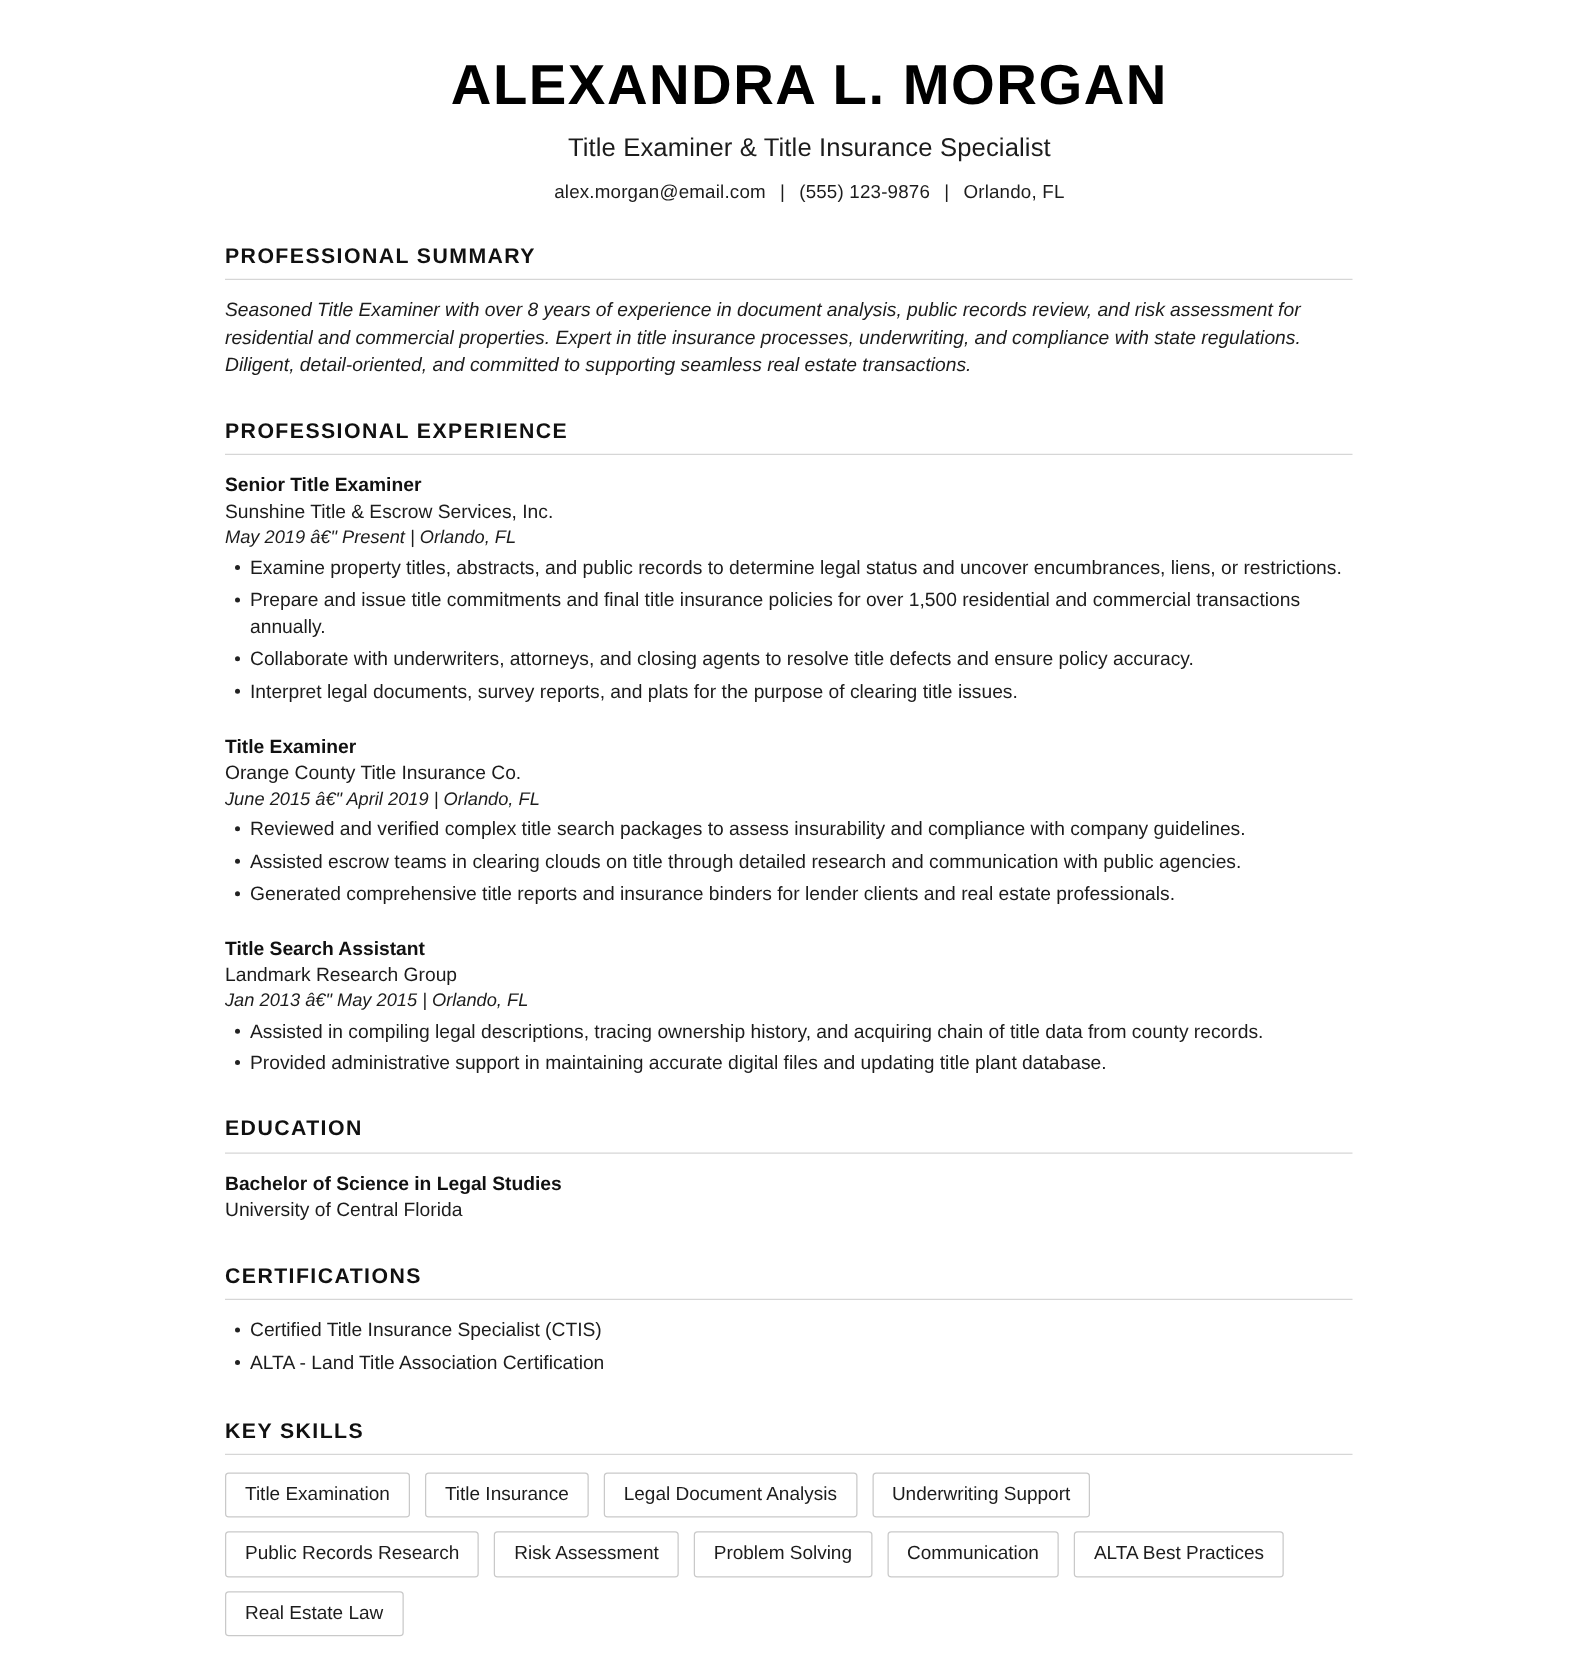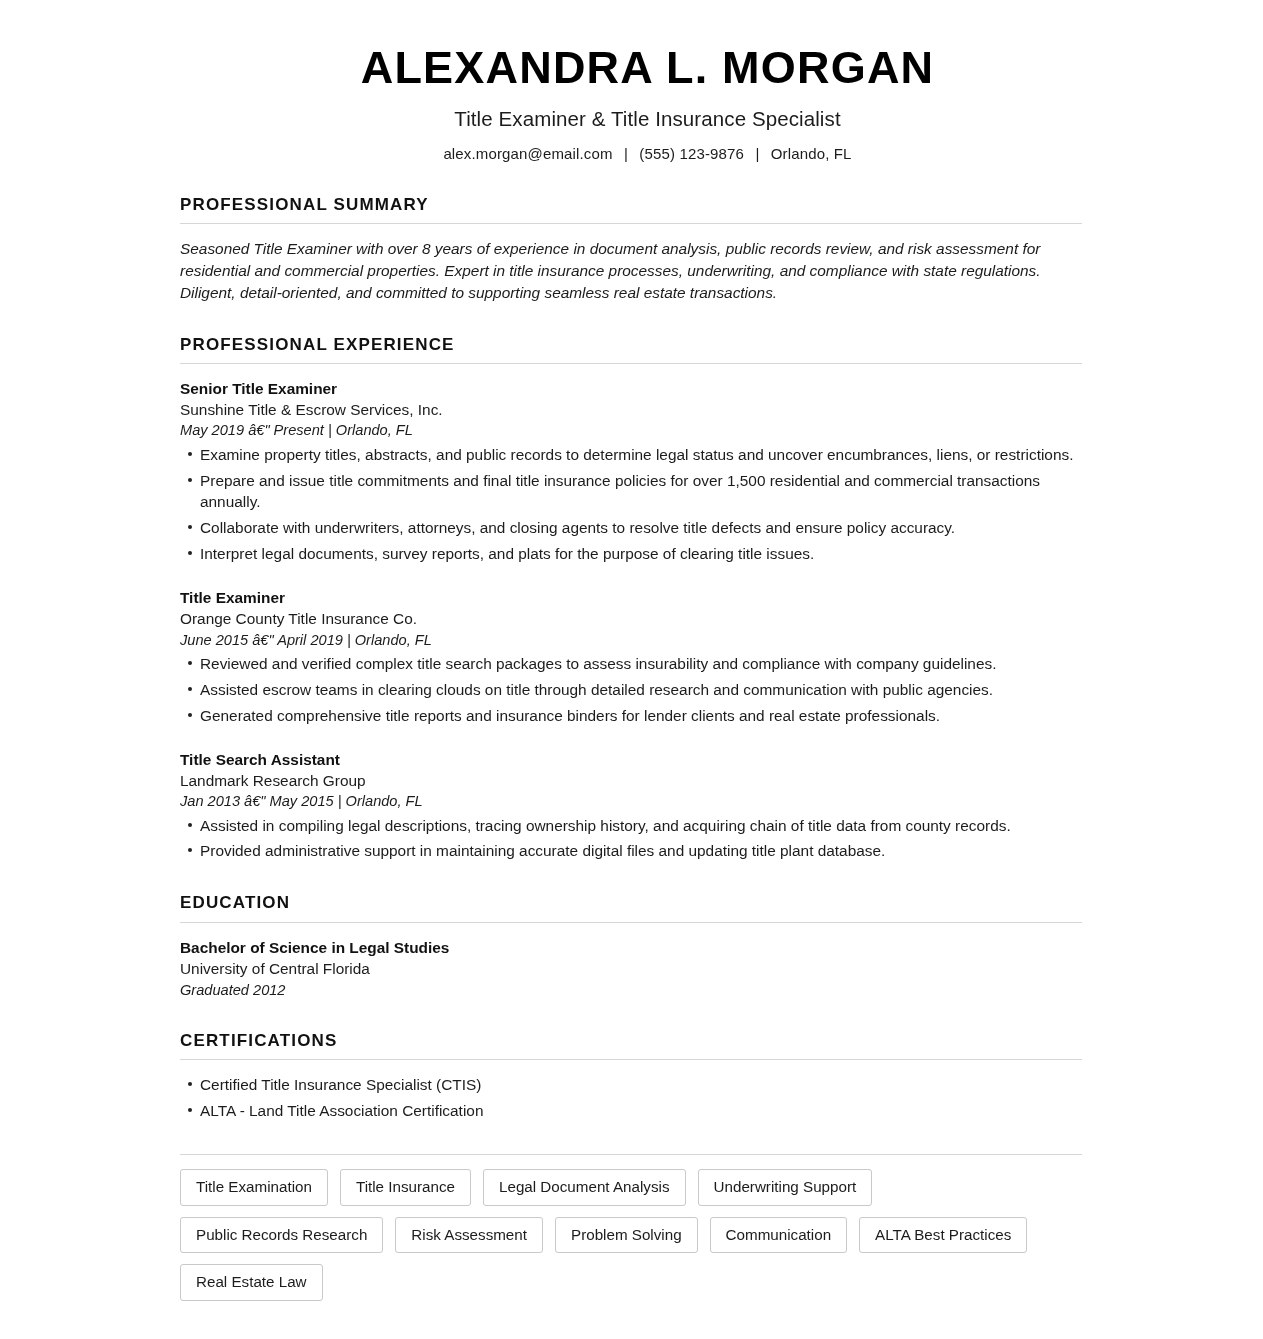--- a/index.html
+++ b/index.html
@@ -251,33 +251,33 @@
           <li>Provided administrative support in maintaining accurate digital files and updating title plant database.</li>
         </ul>
       </div>
     </div>
 
     <div class="section">
       <div class="section-title">EDUCATION</div>
       <div class="rule"></div>
       <div class="edu-degree">Bachelor of Science in Legal Studies</div>
       <div class="edu-school">University of Central Florida</div>
-      <div class="edu-date">Graduated 2012</div>
     </div>
 
     <div class="section">
       <div class="section-title">CERTIFICATIONS</div>
       <div class="rule"></div>
       <ul class="bullets cert-list">
         <li>Certified Title Insurance Specialist (CTIS)</li>
         <li>ALTA - Land Title Association Certification</li>
       </ul>
     </div>
 
     <div class="section section-skills">
+      <div class="section-title">KEY SKILLS</div>
       <div class="rule"></div>
       <div class="skills">
         <span class="skill-chip">Title Examination</span>
         <span class="skill-chip">Title Insurance</span>
         <span class="skill-chip">Legal Document Analysis</span>
         <span class="skill-chip">Underwriting Support</span>
         <span class="skill-chip">Public Records Research</span>
         <span class="skill-chip">Risk Assessment</span>
         <span class="skill-chip">Problem Solving</span>
         <span class="skill-chip">Communication</span>

